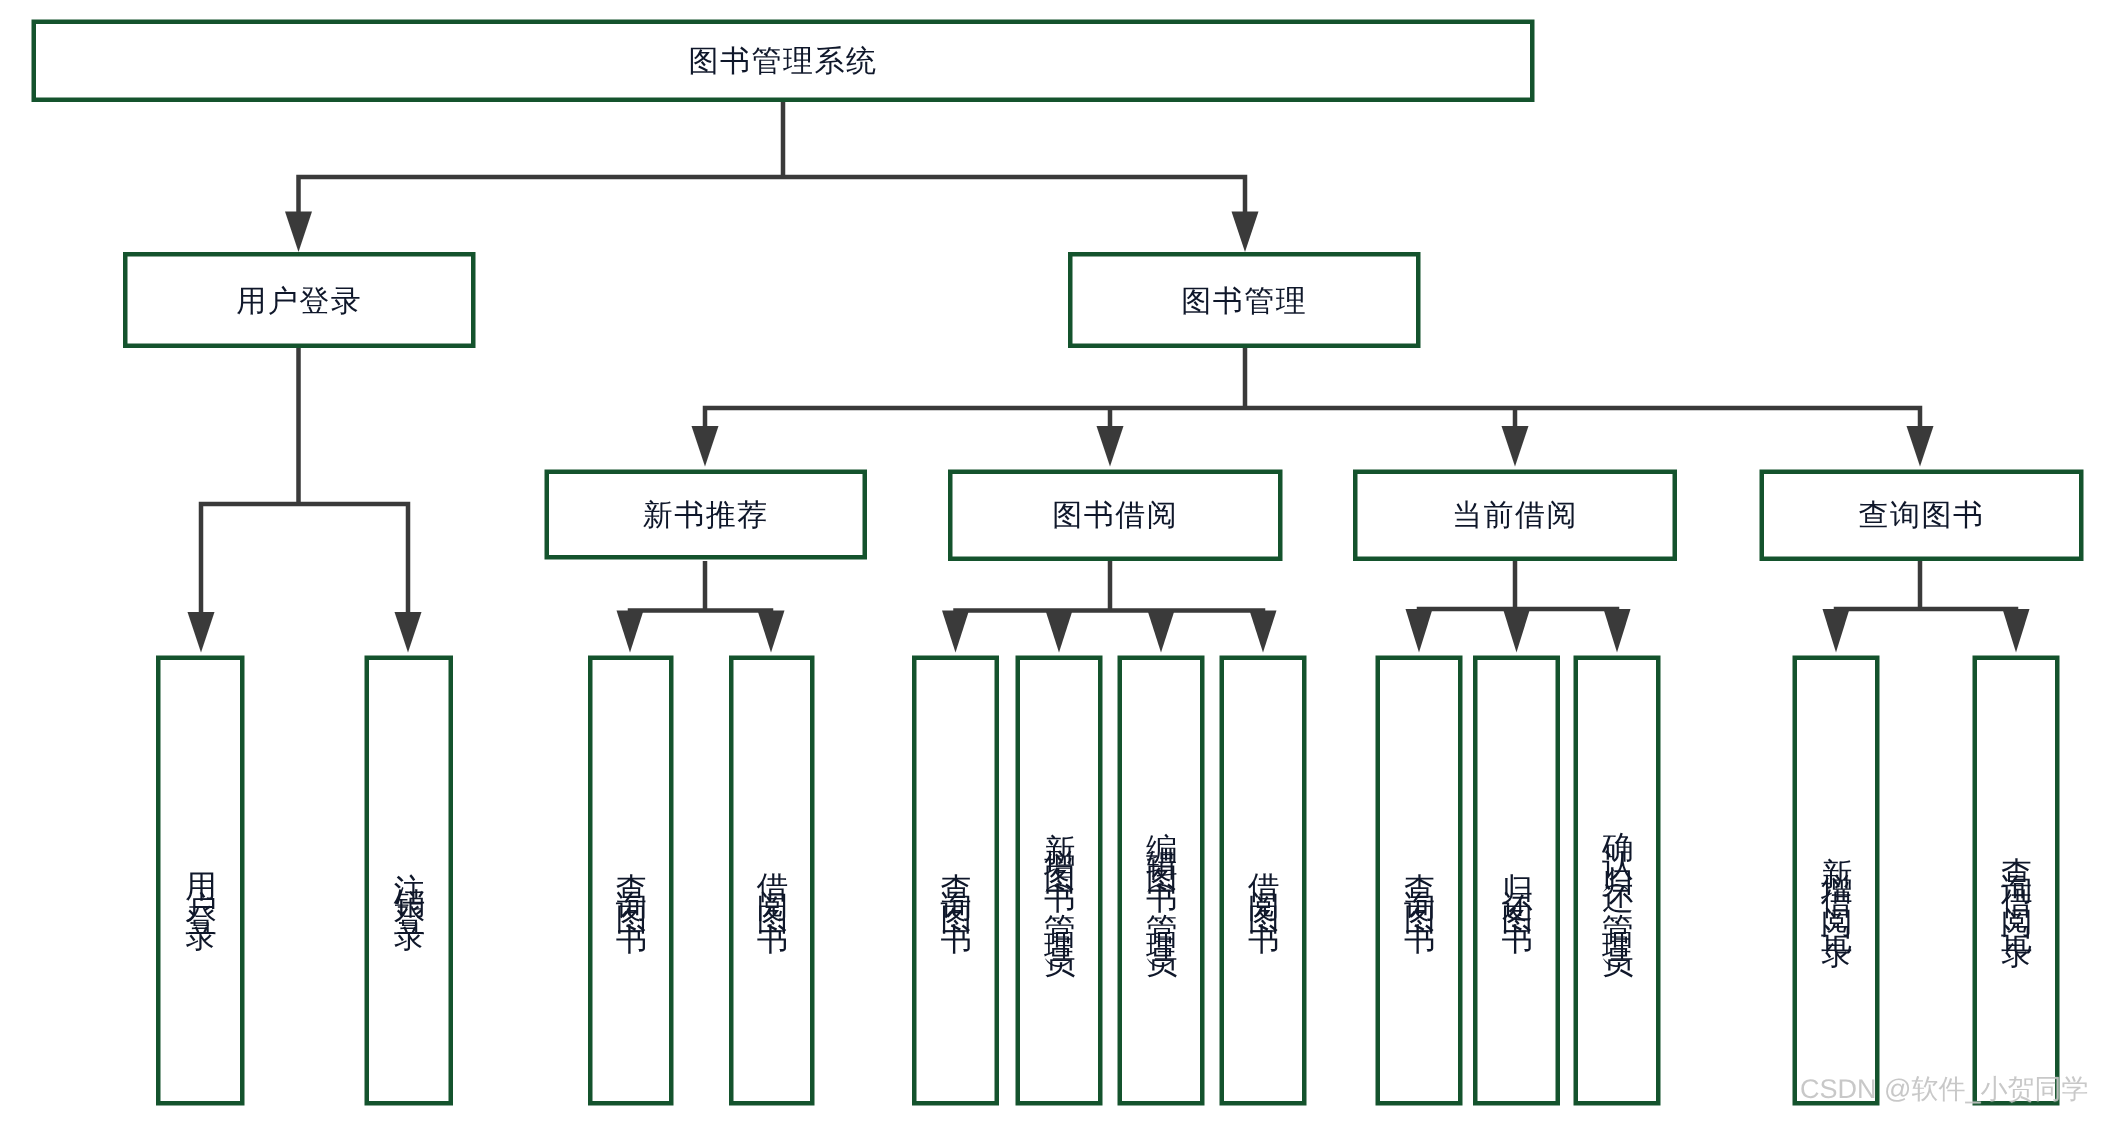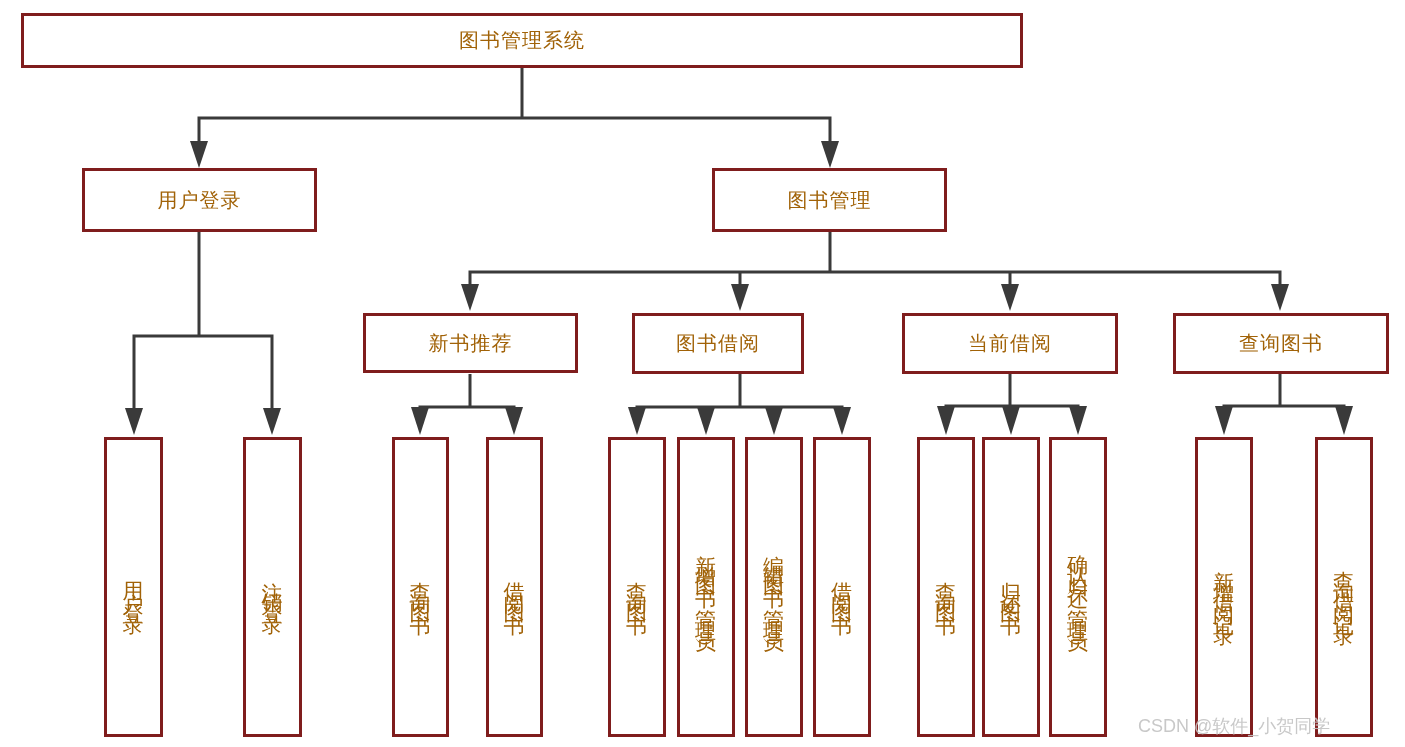--- a/index.html
+++ b/index.html
@@ -18,45 +18,45 @@
   .wires {
     position: absolute;
     left: 0;
     top: 0;
     pointer-events: none;
   }
   .node {
     position: absolute;
     box-sizing: border-box;
     background: #ffffff;
-    border: 3px solid #7f1d1d;
+    border: 3px solid #14532d;
     display: flex;
     align-items: center;
     justify-content: center;
-    color: #a16207;
+    color: #0f172a;
   }
   .hnode .lbl {
     font-size: 20px;
     letter-spacing: 1px;
     white-space: nowrap;
   }
   .vnode .lbl {
     writing-mode: vertical-rl;
     line-height: 1;
     font-size: 21px;
     letter-spacing: 11px;
     white-space: nowrap;
   }
   .root-node .lbl {
     font-size: 20px;
     letter-spacing: 1px;
   }
   .watermark {
     position: absolute;
-    left: 1138px;
+    left: 1200px;
     top: 714px;
     font-size: 18px;
     color: #c4c4c4;
     opacity: 0.92;
     white-space: nowrap;
     z-index: 5;
     text-shadow: 0 0 1px rgba(255,255,255,0.6);
   }
 </style>
 </head>
@@ -123,21 +123,21 @@
   <div class="node hnode" style="left:82px; top:168px; width:235px; height:64px;">
     <span class="lbl">用户登录</span>
   </div>
   <div class="node hnode" style="left:712px; top:168px; width:235px; height:64px;">
     <span class="lbl">图书管理</span>
   </div>
 
   <div class="node hnode" style="left:363px; top:313px; width:215px; height:60px;">
     <span class="lbl">新书推荐</span>
   </div>
-  <div class="node hnode" style="left:632px; top:313px; width:172px; height:61px;">
+  <div class="node hnode" style="left:632px; top:313px; width:223px; height:61px;">
     <span class="lbl">图书借阅</span>
   </div>
   <div class="node hnode" style="left:902px; top:313px; width:216px; height:61px;">
     <span class="lbl">当前借阅</span>
   </div>
   <div class="node hnode" style="left:1173px; top:313px; width:216px; height:61px;">
     <span class="lbl">查询图书</span>
   </div>
 
   <div class="node vnode" style="left:104px; top:437px; width:59px; height:300px;">

